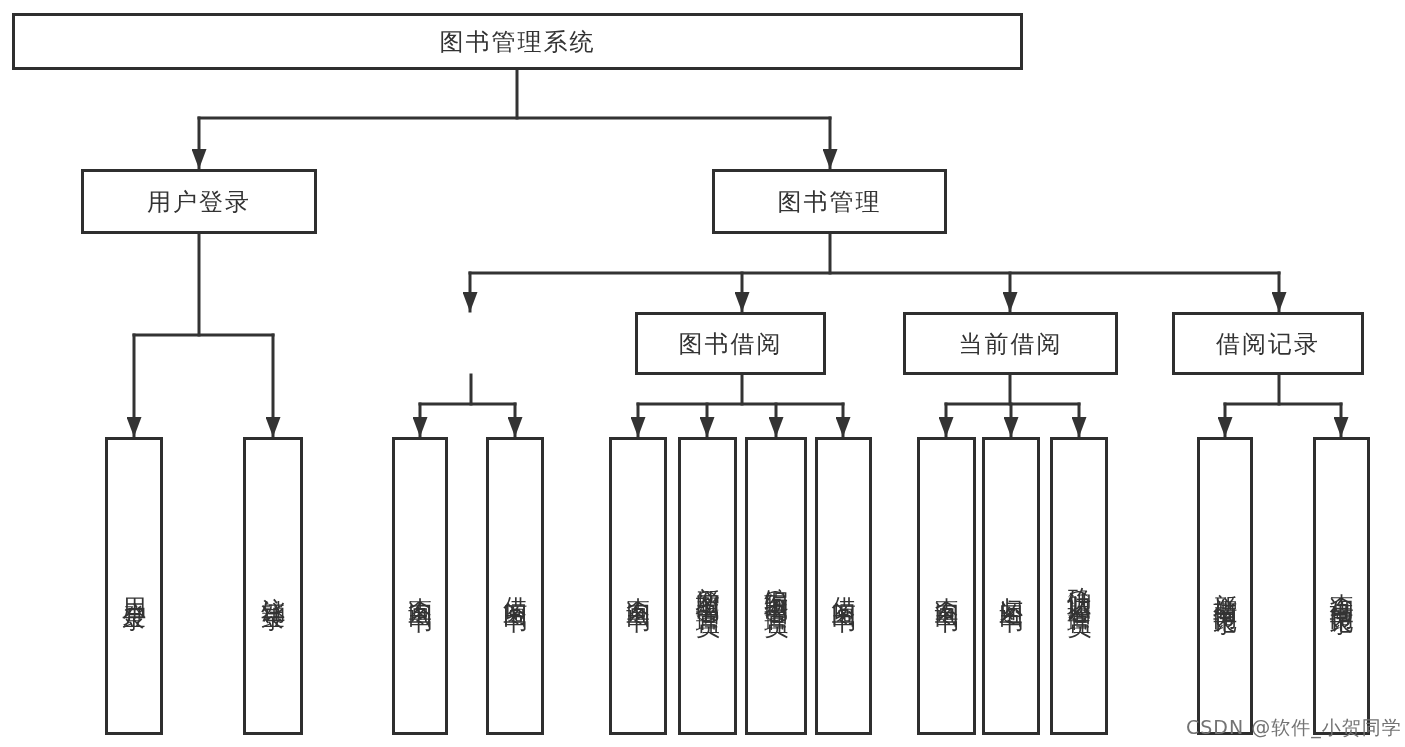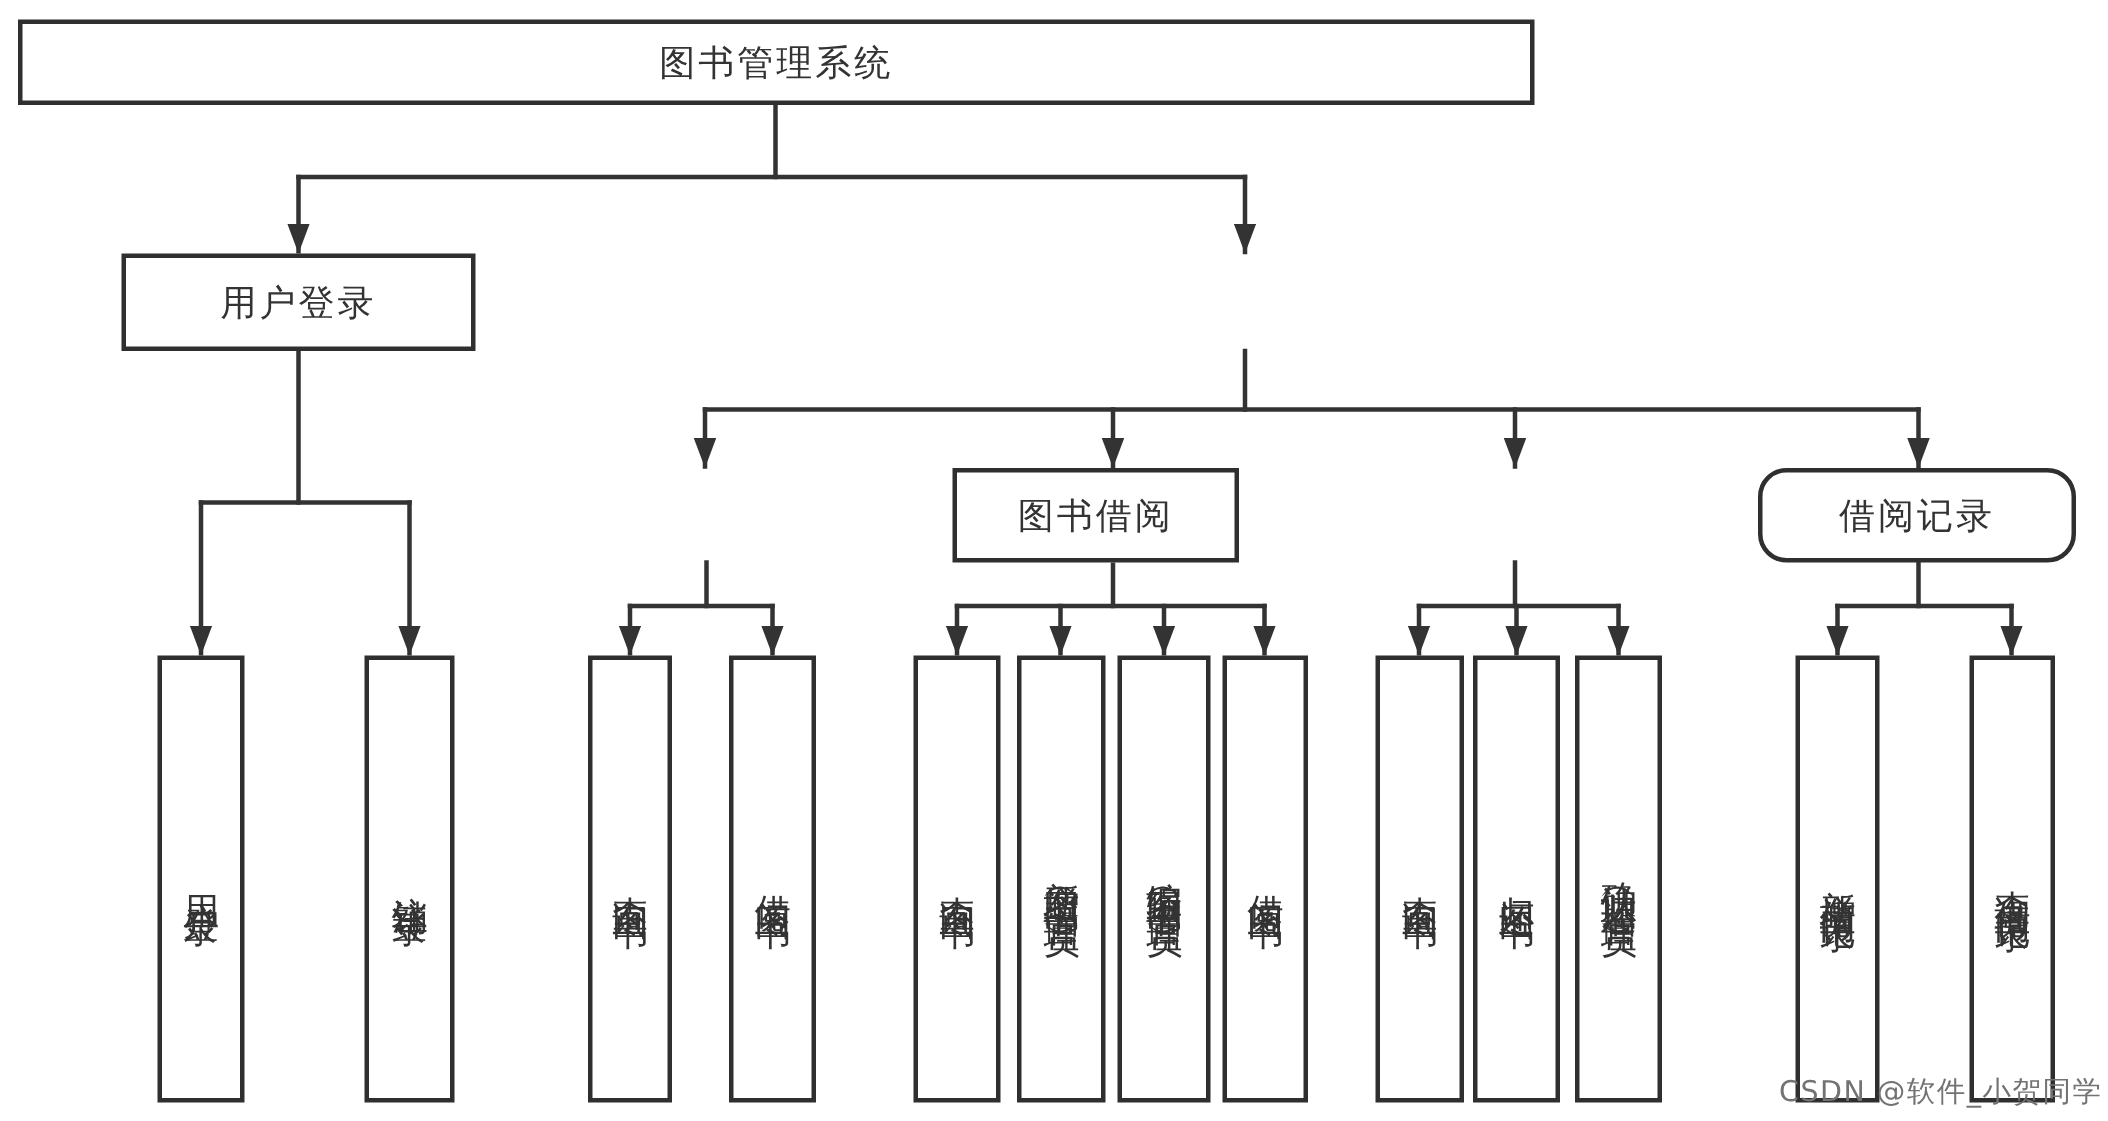--- a/index.html
+++ b/index.html
@@ -35,21 +35,21 @@
     letter-spacing: 4px;
     line-height: 1.1;
   }
   
   .n-root   { left: 12px;   top: 13px;  width: 1011px; height: 57px; }
   .n-user   { left: 81px;   top: 169px; width: 236px;  height: 65px; }
   .n-book   { left: 712px;  top: 169px; width: 235px;  height: 65px; }
   .n-new    { left: 363px;  top: 312px; width: 225px;  height: 63px; }
   .n-borrow { left: 635px;  top: 312px; width: 191px;  height: 63px; }
   .n-cur    { left: 903px;  top: 312px; width: 215px;  height: 63px; }
-  .n-rec    { left: 1172px; top: 312px; width: 212px;  height: 63px; border-radius: 19px; }
+  .n-rec    { left: 1172px; top: 312px; width: 192px;  height: 63px; }
   .leaf { top: 437px; height: 298px; }
   .l-ulogin  { left: 105px;  width: 58px; }
   .l-logout  { left: 243px;  width: 60px; }
   .l-q1      { left: 392px;  width: 56px; }
   .l-b1      { left: 486px;  width: 58px; }
   .l-q2      { left: 609px;  width: 58px; }
   .l-addbk   { left: 678px;  width: 59px; }
   .l-editbk  { left: 745px;  width: 62px; }
   .l-b2      { left: 815px;  width: 57px; }
   .l-q3      { left: 917px;  width: 59px; }
@@ -118,22 +118,24 @@
       <path d="M1279,375 V404"></path>
       <path d="M1225,404 H1341"></path>
       <line x1="1225" y1="404" x2="1225" y2="436" marker-end="url(#arrow)"></line>
       <line x1="1341" y1="404" x2="1341" y2="436" marker-end="url(#arrow)"></line>
     </g>
   </svg>
 
   <div class="box h n-root">图书管理系统</div>
 
   <div class="box h n-user">用户登录</div>
+  <div class="box h n-book">图书管理</div>
 
   <div class="box h n-borrow">图书借阅</div>
+  <div class="box h n-cur">当前借阅</div>
   <div class="box h n-rec">借阅记录</div>
 
   <div class="box v leaf l-ulogin">用户登录</div>
   <div class="box v leaf l-logout">注销登录</div>
 
   <div class="box v leaf l-q1">查询图书</div>
   <div class="box v leaf l-b1">借阅图书</div>
 
   <div class="box v leaf l-q2">查询图书</div>
   <div class="box v leaf l-addbk">新增图书（管理员）</div>

